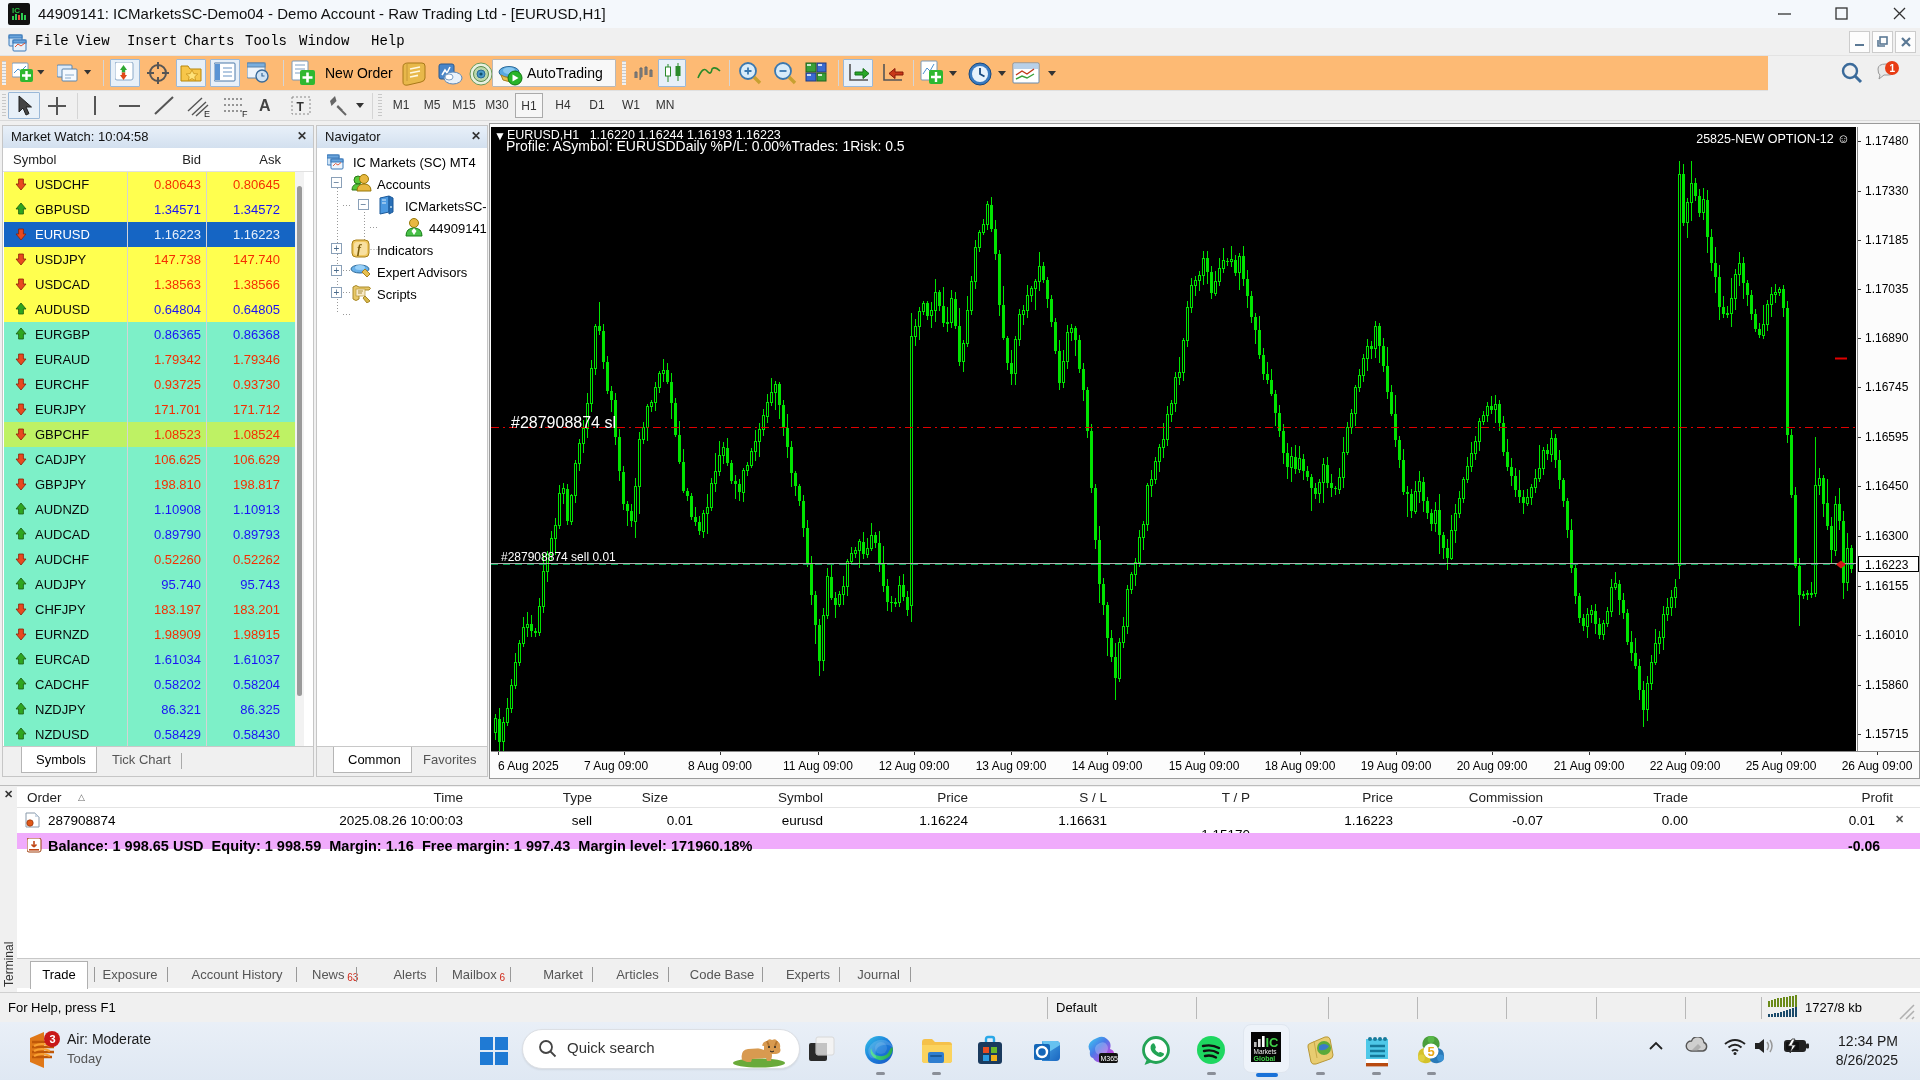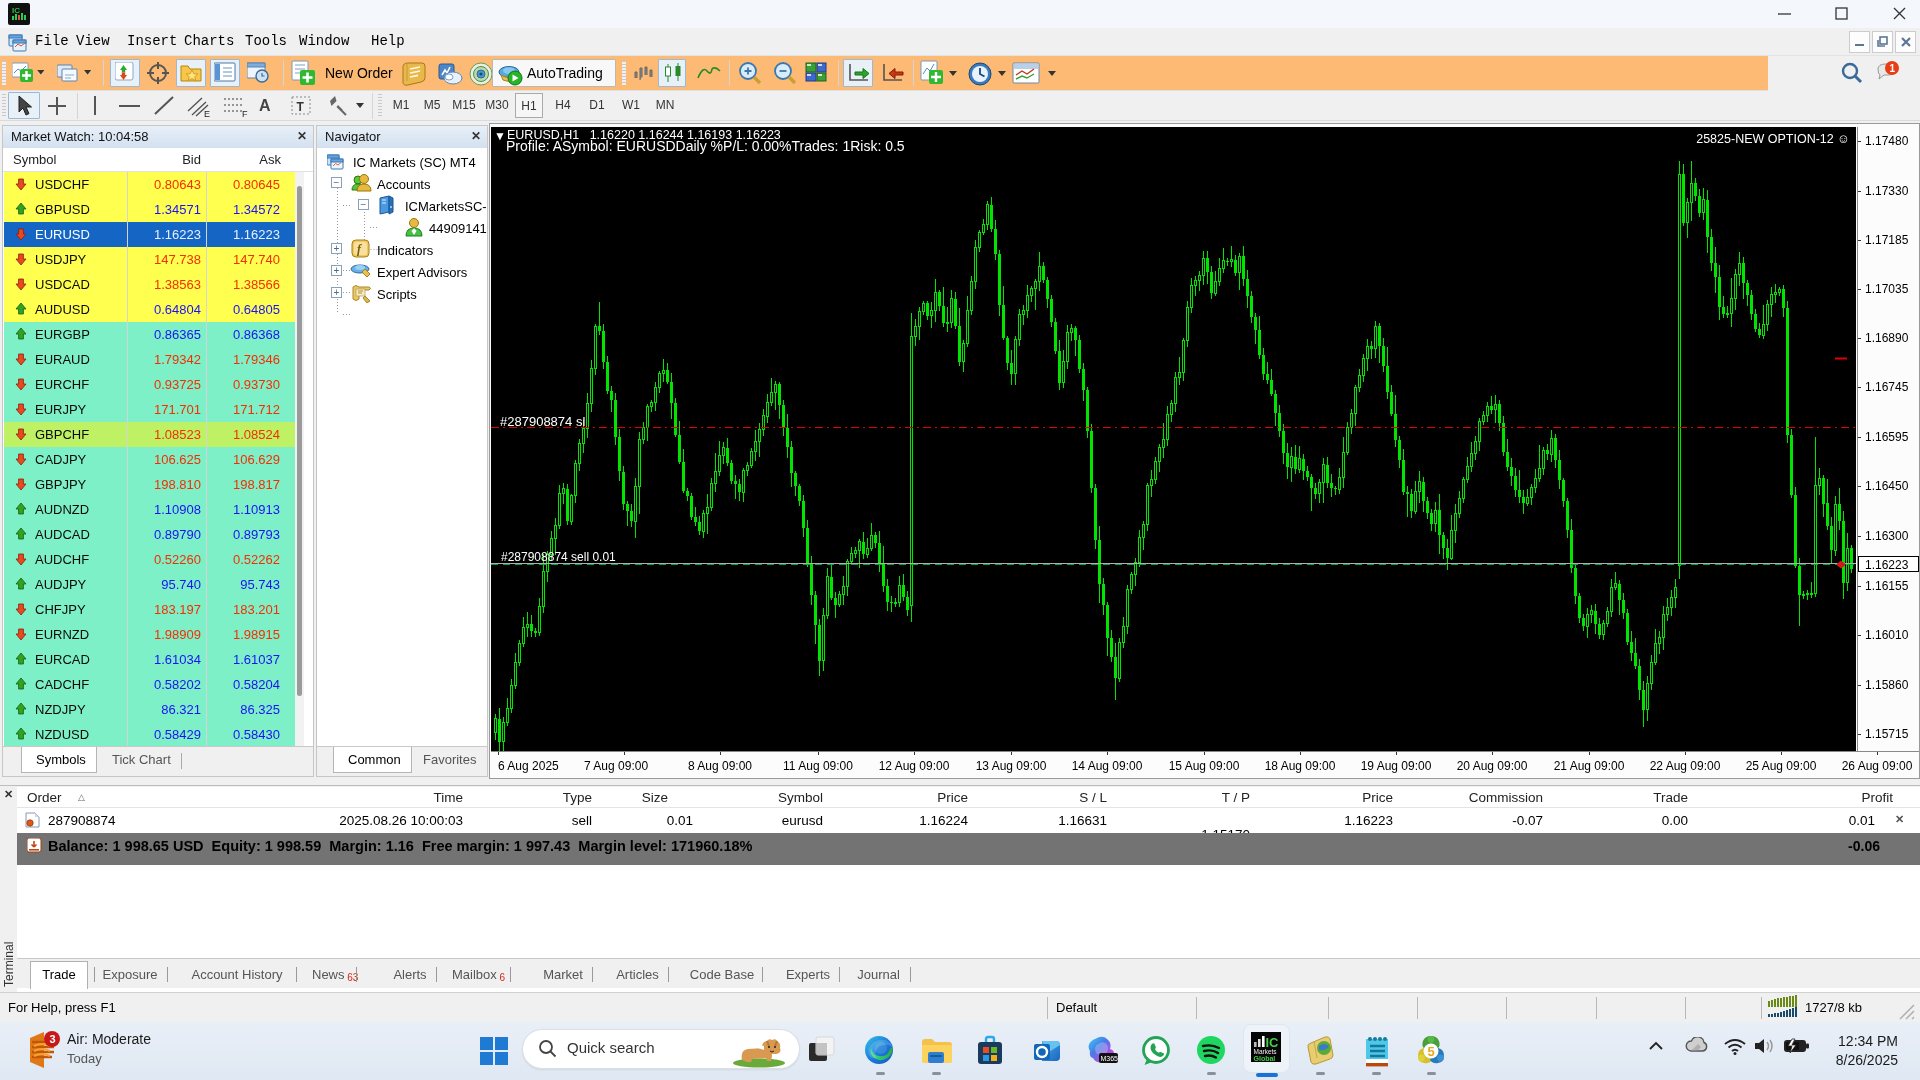--- a/index.html
+++ b/index.html
@@ -71,20 +71,21 @@
 <div id="titlebar">
  <svg class="abs" style="left:8px;top:3px" width="22" height="22">
         <rect x="0" y="0" width="22" height="22" rx="2" fill="#111"></rect>
         <text x="4" y="10" font-size="8" fill="#27c040" font-weight="bold" font-family="Liberation Sans">IC</text>
         <rect x="4" y="13" width="2" height="4" fill="#2ecc52"></rect>
         <rect x="7" y="11" width="2" height="6" fill="#2ecc52"></rect>
         <rect x="10" y="12" width="2" height="5" fill="#e84c3c"></rect>
         <rect x="13" y="10" width="2" height="7" fill="#2ecc52"></rect>
         <rect x="16" y="12" width="2" height="5" fill="#2ecc52"></rect>
       </svg>
+ <div class="title">44909141: ICMarketsSC-Demo04 - Demo Account - Raw Trading Ltd - [EURUSD,H1]</div>
  <svg class="abs" style="left:1750px;top:0" width="170" height="28">
   <line x1="28" y1="14" x2="41" y2="14" stroke="#333" stroke-width="1.3"></line>
   <rect x="86" y="8" width="11" height="11" fill="none" stroke="#333" stroke-width="1.3"></rect>
   <path d="M144 8 L155 19 M155 8 L144 19" stroke="#333" stroke-width="1.3"></path>
  </svg>
 </div>
 <div id="menubar">
  <svg class="abs" style="left:8px;top:4px" width="20" height="20">
         <rect x="1" y="3" width="13" height="11" rx="1" fill="#cfe4f7" stroke="#3a78b8"></rect>
         <rect x="1" y="3" width="13" height="3" fill="#6aa5dd" stroke="#3a78b8"></rect>
@@ -927,21 +928,21 @@
           <line x1="0" y1="300.5" x2="1365" y2="300.5" stroke="#e00000" stroke-width="1" stroke-dasharray="8 4 2 4"></line>
           <line x1="0" y1="436.5" x2="1365" y2="436.5" stroke="#b0b0b0" stroke-width="1"></line>
           <line x1="0" y1="437.5" x2="1365" y2="437.5" stroke="#00a050" stroke-width="1" stroke-dasharray="7 5"></line>
           <line x1="1344" y1="231.5" x2="1356" y2="231.5" stroke="#e00000" stroke-width="2"></line>
           <path d="M1345 437.5 l5 -4 5 4 -5 4 z" fill="#d01818"></path>
         </svg>
 <div class="ctext" style="left:3px;top:2px;font-size:12px">▼</div>
 <div class="ctext" style="left:16px;top:1px;font-size:12.5px">EURUSD,H1&nbsp;&nbsp; 1.16220 1.16244 1.16193 1.16223</div>
 <div class="ctext" style="left:15px;top:11px;font-size:14px">Profile: ASymbol: EURUSDDaily %P/L: 0.00%Trades: 1Risk: 0.5</div>
 <div class="ctext" style="right:6px;top:5px;font-size:12.5px">25825-NEW OPTION-12 ☺</div>
-<div class="ctext" style="left:9px;top:287px;font-size:13px">#287908874 sl</div>
+<div class="ctext" style="left:20px;top:287px;font-size:16px">#287908874 sl</div>
 <div class="ctext" style="left:10px;top:423px;font-size:12px">#287908874 sell 0.01</div>
 </div>
 <div id="pscale">
 <div class="plabel" style="top:7px">1.17480</div>
 <div class="plabel" style="top:57px">1.17330</div>
 <div class="plabel" style="top:106px">1.17185</div>
 <div class="plabel" style="top:155px">1.17035</div>
 <div class="plabel" style="top:204px">1.16890</div>
 <div class="plabel" style="top:253px">1.16745</div>
 <div class="plabel" style="top:303px">1.16595</div>
@@ -1039,21 +1040,21 @@
 <span class="td" style="left:631px;top:5px;width:175px;text-align:right;display:inline-block">eurusd</span>
 <span class="td" style="left:776px;top:5px;width:175px;text-align:right;display:inline-block">1.16224</span>
 <span class="td" style="left:915px;top:5px;width:175px;text-align:right;display:inline-block">1.16631</span>
 <span class="td" style="left:1058px;top:19px;width:175px;text-align:right;display:inline-block">1.15170</span>
 <span class="td" style="left:1201px;top:5px;width:175px;text-align:right;display:inline-block">1.16223</span>
 <span class="td" style="left:1351px;top:5px;width:175px;text-align:right;display:inline-block">-0.07</span>
 <span class="td" style="left:1496px;top:5px;width:175px;text-align:right;display:inline-block">0.00</span>
 <span class="td" style="left:1683px;top:5px;width:175px;text-align:right;display:inline-block">0.01</span>
 <span class="abs" style="left:1878px;top:5px;font-size:11px;color:#555;font-weight:bold">✕</span>
 </div>
-<div class="abs" style="left:17px;top:46px;right:0;height:32px;background:#737373">
+<div class="abs" style="left:17px;top:46px;right:0;height:16px;background:#f0abfc">
 <svg class="abs" style="left:10px;top:5px" width="15" height="15">
           <rect x="0" y="0" width="14" height="14" rx="2" fill="#fff" stroke="#a04010"></rect>
           <path d="M7 3 v6 M7 9 l-2.5 -2.5 M7 9 l2.5 -2.5" stroke="#c04818" stroke-width="1.6" fill="none"></path>
           <rect x="2" y="11" width="10" height="1.6" fill="#c04818"></rect>
         </svg>
 <span class="td" style="left:31px;top:5px;font-weight:bold;font-size:14.5px">Balance: 1 998.65 USD&nbsp;&nbsp;Equity: 1 998.59&nbsp;&nbsp;Margin: 1.16&nbsp;&nbsp;Free margin: 1 997.43&nbsp;&nbsp;Margin level: 171960.18%</span>
 <span class="td" style="left:1688px;top:5px;font-weight:bold;font-size:14px;width:175px;text-align:right;display:inline-block">-0.06</span>
 </div>
 <div id="termtabs">
 <div class="ttab ttabsel" style="left:13px;width:58px;text-align:center;background:#fff;border:1px solid #b0b0b0;border-bottom:none;color:#000;top:2px;height:28px">Trade</div>

